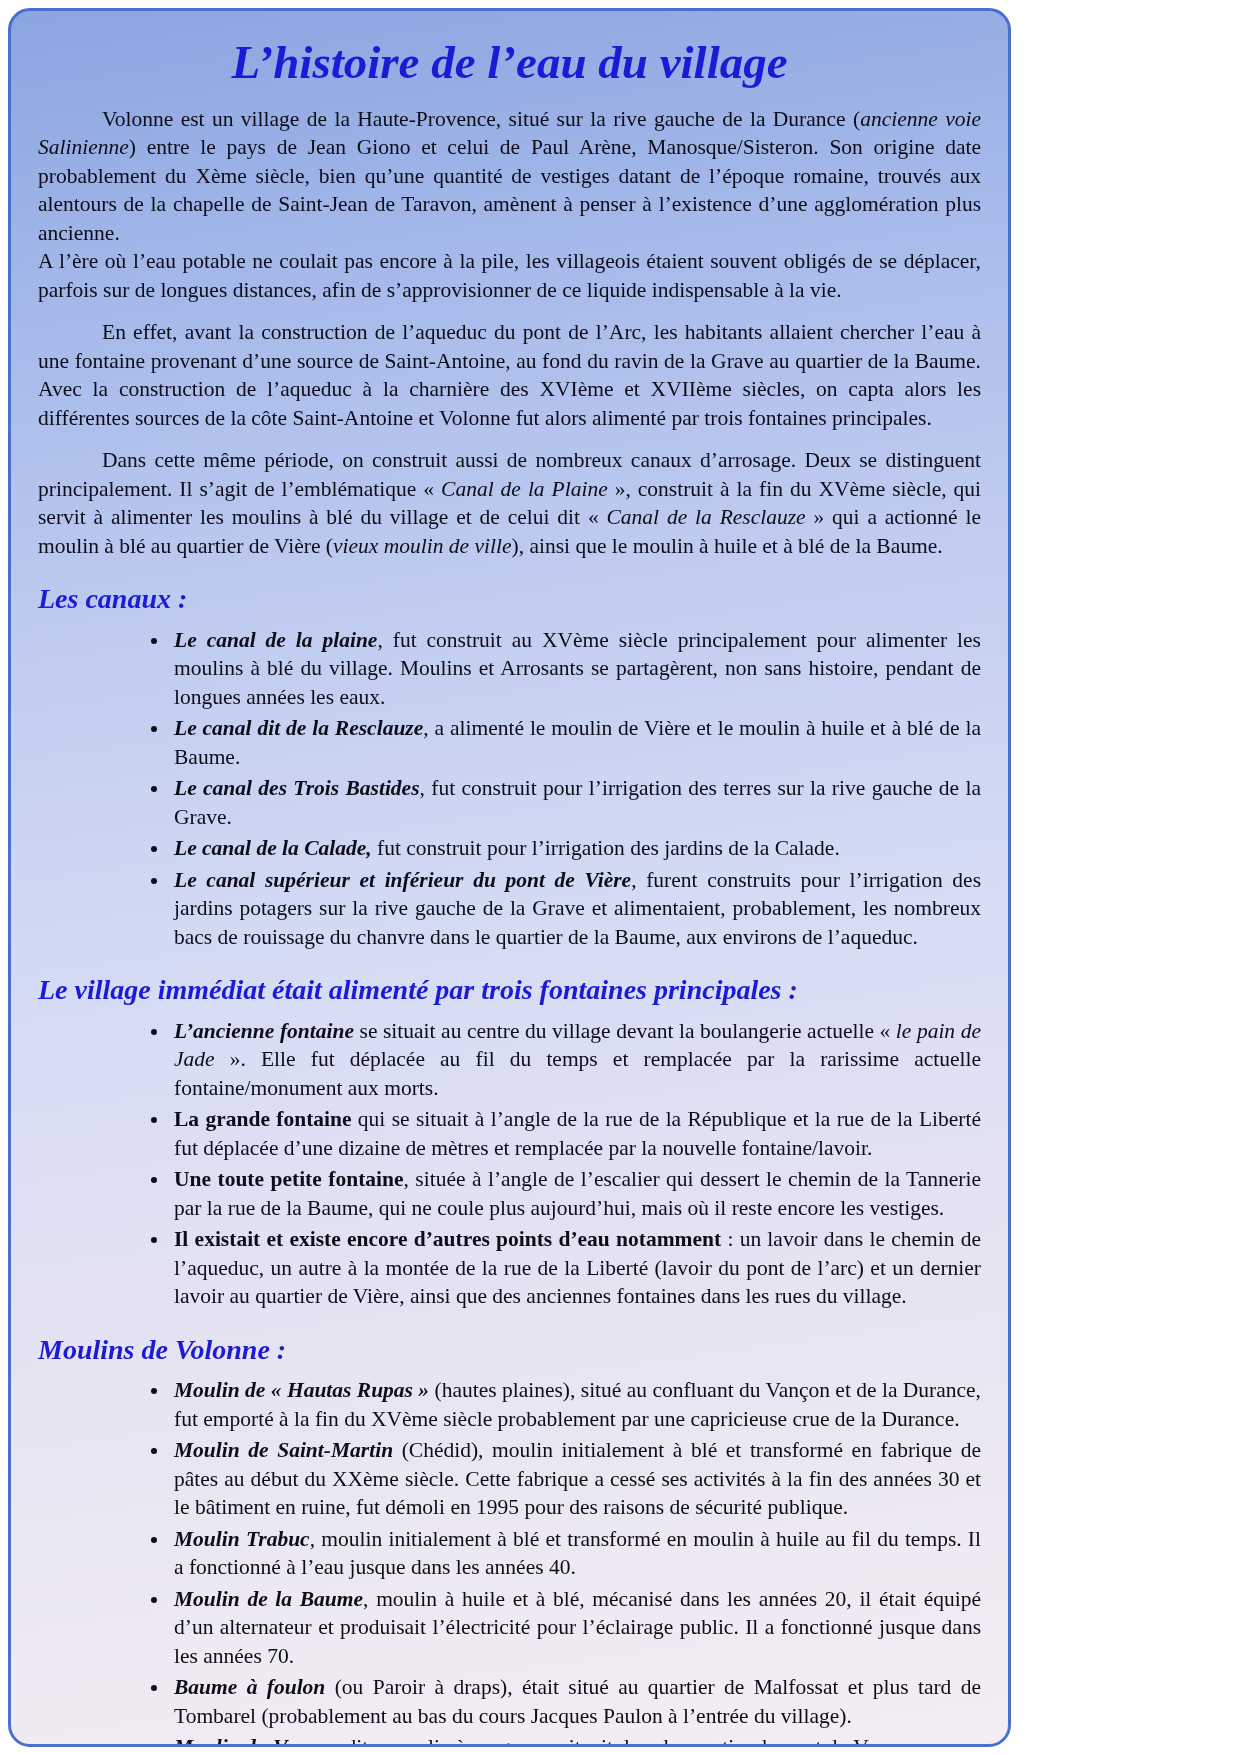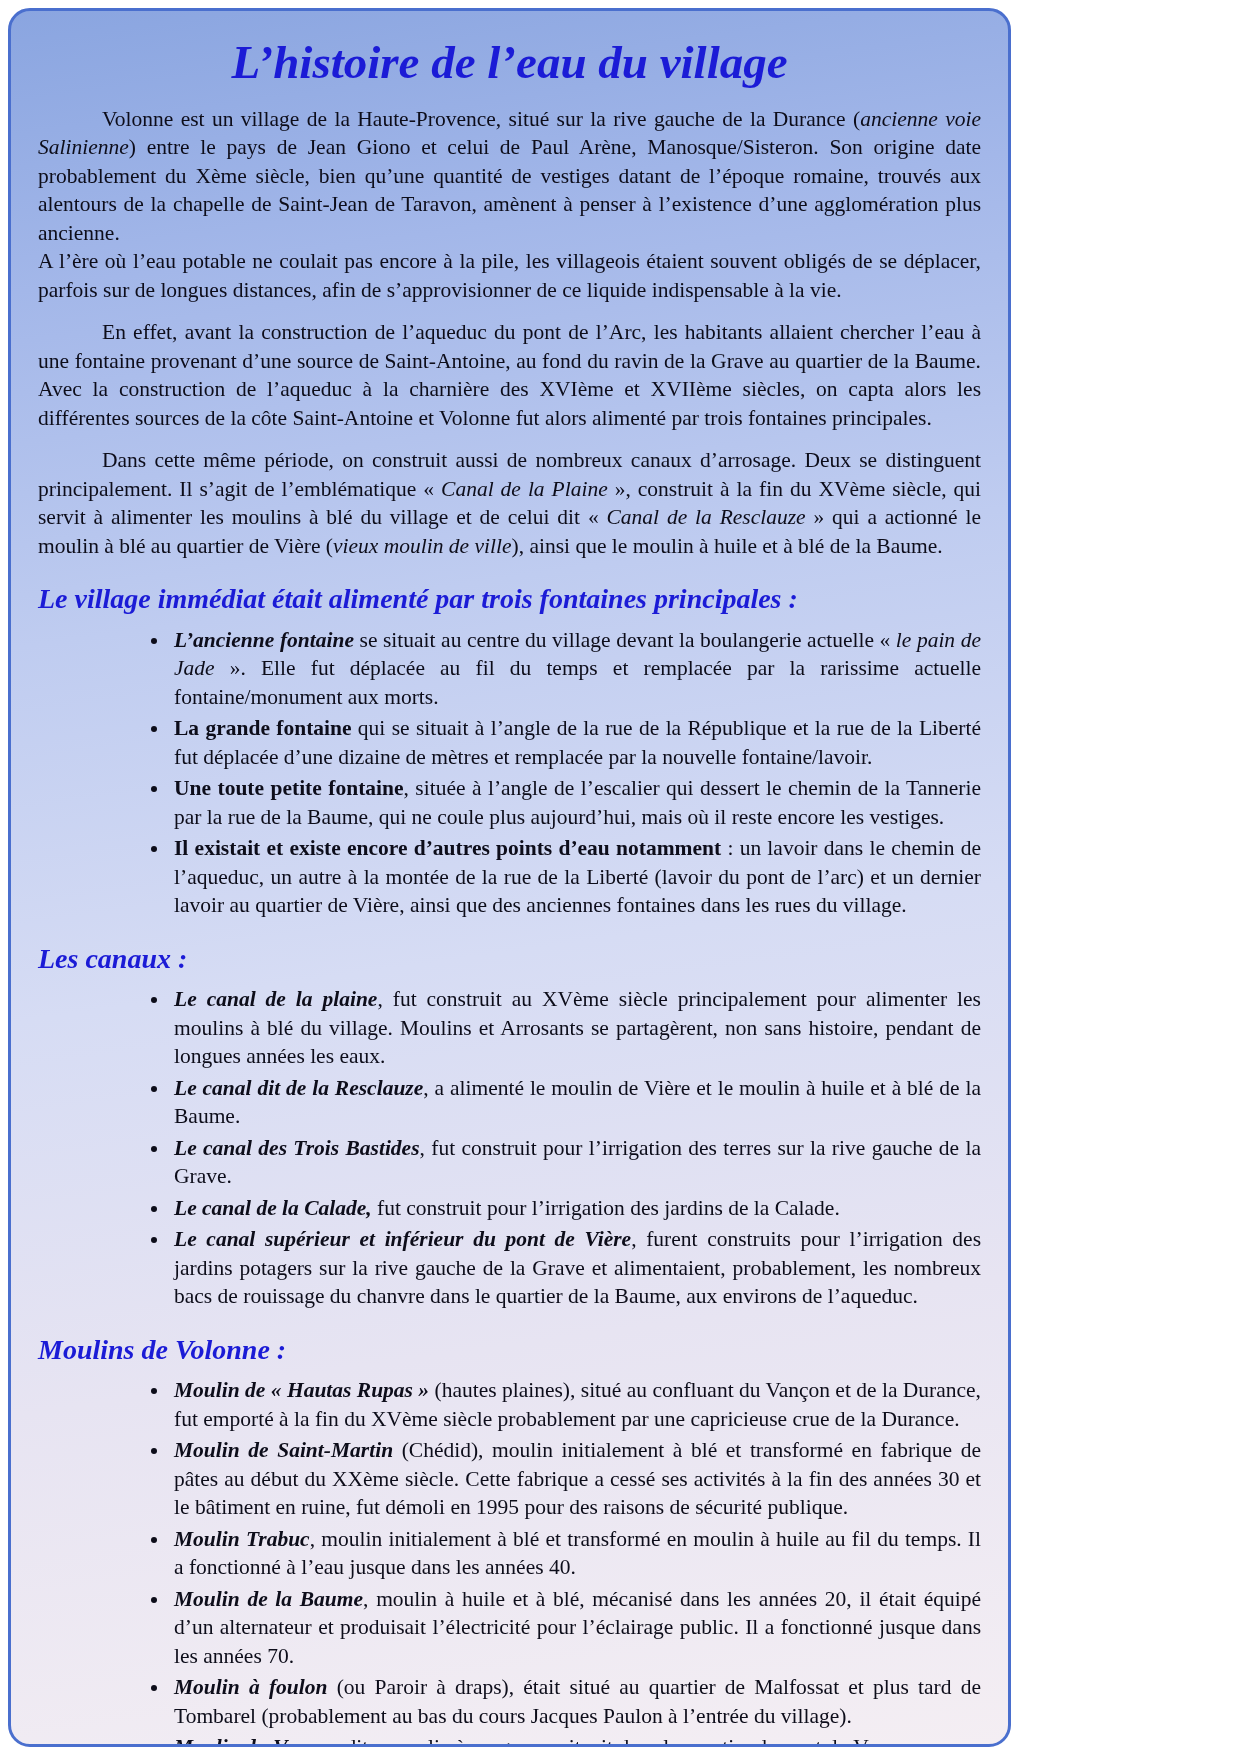--- a/index.html
+++ b/index.html
@@ -85,45 +85,45 @@
   <div class="sheet">
     <h1 class="title">L’histoire de l’eau du village</h1>
     <div id="intro">
         <p class="para indent"><span>Volonne est un village de la Haute-Provence, situé sur la rive gauche de la Durance (</span><span class="i">ancienne voie Salinienne</span><span>) entre le pays de Jean Giono et celui de Paul Arène, Manosque/Sisteron. Son origine date probablement du Xème siècle, bien qu’une quantité de vestiges datant de l’époque romaine, trouvés aux alentours de la chapelle de Saint-Jean de Taravon, amènent à penser à l’existence d’une agglomération plus ancienne.</span></p>
         <p class="para"><span>A l’ère où l’eau potable ne coulait pas encore à la pile, les villageois étaient souvent obligés de se déplacer, parfois sur de longues distances,  afin de s’approvisionner de ce liquide indispensable à la vie.</span></p>
         <p class="para indent gap"><span>En effet, avant la construction de l’aqueduc du pont de l’Arc, les habitants allaient chercher l’eau à une fontaine provenant d’une source de Saint-Antoine, au fond du ravin de la Grave au quartier de la Baume. Avec la construction de l’aqueduc à la charnière des XVIème et XVIIème siècles, on capta alors les différentes sources de la côte Saint-Antoine et Volonne fut alors alimenté par trois fontaines principales.</span></p>
         <p class="para indent gap"><span>Dans cette même période, on construit aussi de nombreux canaux d’arrosage. Deux se distinguent principalement. Il s’agit de l’emblématique « </span><span class="i">Canal de la Plaine</span><span> », construit à la fin du XVème siècle, qui servit à alimenter les moulins à blé du village et de celui dit « </span><span class="i">Canal de la Resclauze</span><span> » qui a actionné le moulin à blé au quartier de Vière (</span><span class="i">vieux moulin de ville</span><span>), ainsi que le moulin à huile et à blé de la Baume.</span></p>
       </div>
     <div id="sections">
         <section>
-          <h2 class="heading">Le village immédiat était alimenté par trois fontaines principales :</h2>
-          <ul class="bullets">
-            <li><span class="b i">L’ancienne fontaine</span><span> se situait au centre du village devant la boulangerie actuelle « </span><span class="i">le pain de Jade</span><span> ». Elle fut déplacée au fil du temps et remplacée par la rarissime actuelle fontaine/monument aux morts.</span></li>
-            <li><span class="b">La grande fontaine</span><span> qui se situait à l’angle de la rue de la République et la rue de la Liberté fut déplacée d’une dizaine de mètres et remplacée par la nouvelle fontaine/lavoir.</span></li>
-            <li><span class="b">Une toute petite fontaine</span><span>, située à l’angle de l’escalier qui dessert le chemin de la Tannerie par la rue de la Baume, qui ne coule plus aujourd’hui, mais où il reste encore les vestiges.</span></li>
-            <li><span class="b">Il existait et existe encore d’autres points d’eau notamment</span><span> : un lavoir dans le chemin de l’aqueduc, un autre à la montée de la rue de la Liberté (lavoir du pont de l’arc) et un dernier lavoir au quartier de Vière, ainsi que des anciennes fontaines dans les rues du village.</span></li>
-          </ul>
-        </section>
-        <section>
           <h2 class="heading">Les canaux :</h2>
           <ul class="bullets">
             <li><span class="b i">Le canal de la plaine</span><span>, fut construit au XVème siècle principalement pour alimenter les moulins à blé du village. Moulins et Arrosants se partagèrent, non sans histoire, pendant de longues années les eaux.</span></li>
             <li><span class="b i">Le canal dit de la Resclauze</span><span>, a alimenté le moulin de Vière et le moulin à huile et à blé de la Baume.</span></li>
             <li><span class="b i">Le canal des Trois Bastides</span><span>, fut construit pour l’irrigation des terres sur la rive gauche de la Grave.</span></li>
             <li><span class="b i">Le canal de la Calade,</span><span> fut construit pour l’irrigation des jardins de la Calade.</span></li>
             <li><span class="b i">Le canal supérieur et inférieur du pont de Vière</span><span>, furent construits pour l’irrigation des jardins potagers sur la rive gauche de la Grave et alimentaient, probablement, les nombreux bacs de rouissage du chanvre dans le quartier de la Baume, aux environs de l’aqueduc.</span></li>
           </ul>
         </section>
         <section>
+          <h2 class="heading">Le village immédiat était alimenté par trois fontaines principales :</h2>
+          <ul class="bullets">
+            <li><span class="b i">L’ancienne fontaine</span><span> se situait au centre du village devant la boulangerie actuelle « </span><span class="i">le pain de Jade</span><span> ». Elle fut déplacée au fil du temps et remplacée par la rarissime actuelle fontaine/monument aux morts.</span></li>
+            <li><span class="b">La grande fontaine</span><span> qui se situait à l’angle de la rue de la République et la rue de la Liberté fut déplacée d’une dizaine de mètres et remplacée par la nouvelle fontaine/lavoir.</span></li>
+            <li><span class="b">Une toute petite fontaine</span><span>, située à l’angle de l’escalier qui dessert le chemin de la Tannerie par la rue de la Baume, qui ne coule plus aujourd’hui, mais où il reste encore les vestiges.</span></li>
+            <li><span class="b">Il existait et existe encore d’autres points d’eau notamment</span><span> : un lavoir dans le chemin de l’aqueduc, un autre à la montée de la rue de la Liberté (lavoir du pont de l’arc) et un dernier lavoir au quartier de Vière, ainsi que des anciennes fontaines dans les rues du village.</span></li>
+          </ul>
+        </section>
+        <section>
           <h2 class="heading">Moulins de Volonne :</h2>
           <ul class="bullets">
             <li><span class="b i">Moulin de « Hautas Rupas »</span><span> (hautes plaines), situé au confluant du Vançon et de la Durance, fut emporté à la fin du XVème siècle probablement par une capricieuse crue de la Durance.</span></li>
             <li><span class="b i">Moulin de Saint-Martin</span><span> (Chédid), moulin initialement à blé et transformé en fabrique de pâtes au début du XXème siècle. Cette fabrique a cessé ses activités à la fin des années 30 et le bâtiment en ruine, fut démoli en 1995 pour des raisons de sécurité publique.</span></li>
             <li><span class="b i">Moulin Trabuc</span><span>, moulin initialement à blé et transformé en moulin à huile au fil du temps. Il a fonctionné à l’eau jusque dans les années 40.</span></li>
             <li><span class="b i">Moulin de la Baume</span><span>, moulin à huile et à blé, mécanisé dans les années 20, il était équipé d’un alternateur et produisait l’électricité pour l’éclairage public. Il a fonctionné jusque dans les années 70.</span></li>
-            <li><span class="b i">Moulin à foulon</span><span> (ou Paroir à draps), était situé au quartier de Malfossat et plus tard de Tombarel (probablement au bas du cours Jacques Paulon à l’entrée du village).</span></li>
+            <li><span class="b i">Baume à foulon</span><span> (ou Paroir à draps), était situé au quartier de Malfossat et plus tard de Tombarel (probablement au bas du cours Jacques Paulon à l’entrée du village).</span></li>
             <li><span class="b i">Moulin du Vançon</span><span> dit « moulin à sang </span><span class="b">»,</span><span> se situait dans le quartier du pont du Vançon.</span></li>
           </ul>
         </section>
       </div>
     <div class="footer">La Vieille Pierre Volonnaise  ~  C. Luigi / Juin  2017</div>
   </div>
 </div>
 
 </body></html>

